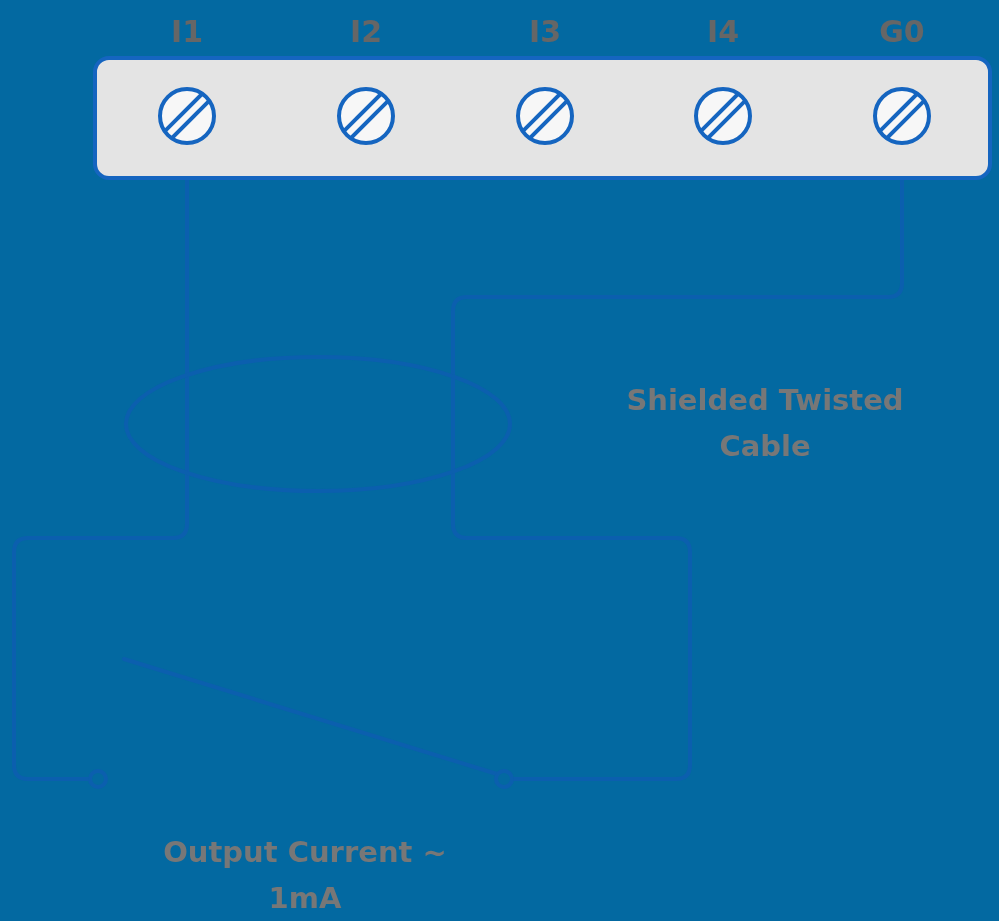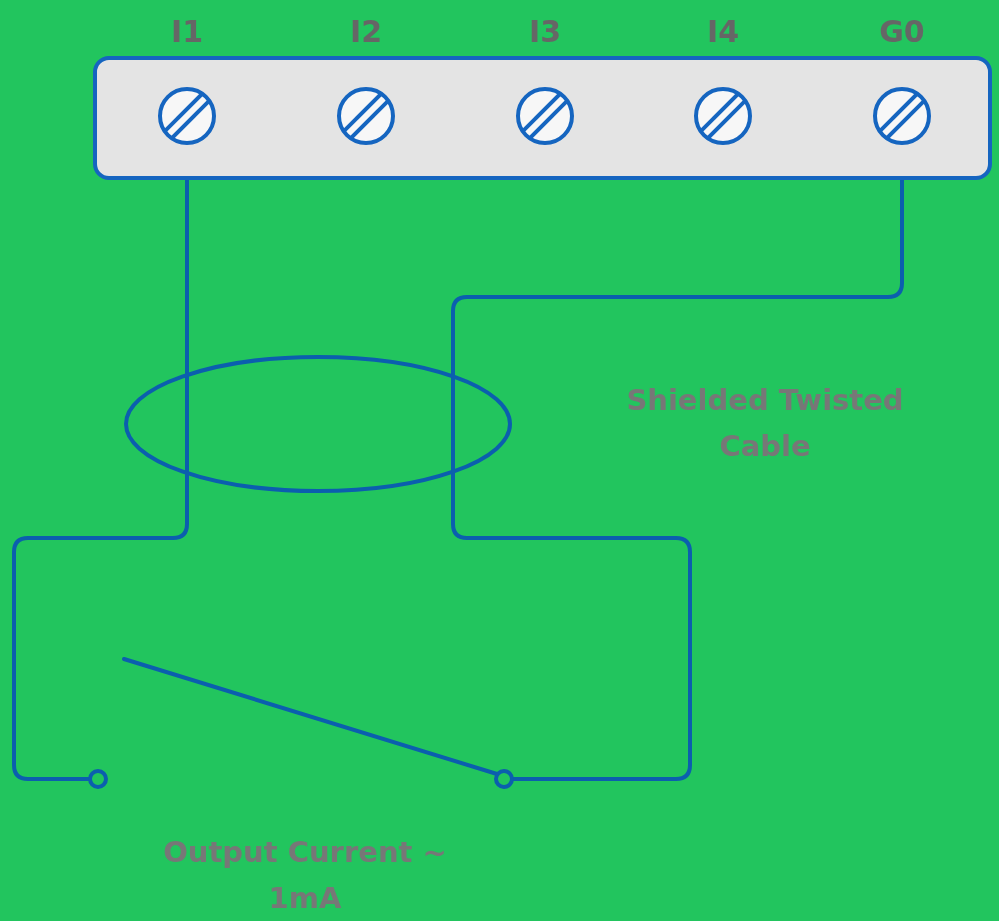--- a/index.html
+++ b/index.html
@@ -11,21 +11,21 @@
   body {
     width: 999px;
     height: 921px;
     overflow: hidden;
     font-family: "DejaVu Sans", "Liberation Sans", sans-serif;
   }
   #stage {
     position: relative;
     width: 999px;
     height: 921px;
-    background: #22c55e;
+    background: #0369a1;
   }
   #diagram {
     position: absolute;
     left: 0;
     top: 0;
     width: 999px;
     height: 921px;
   }
   .term-label {
     font-family: "DejaVu Sans", "Liberation Sans", sans-serif;

